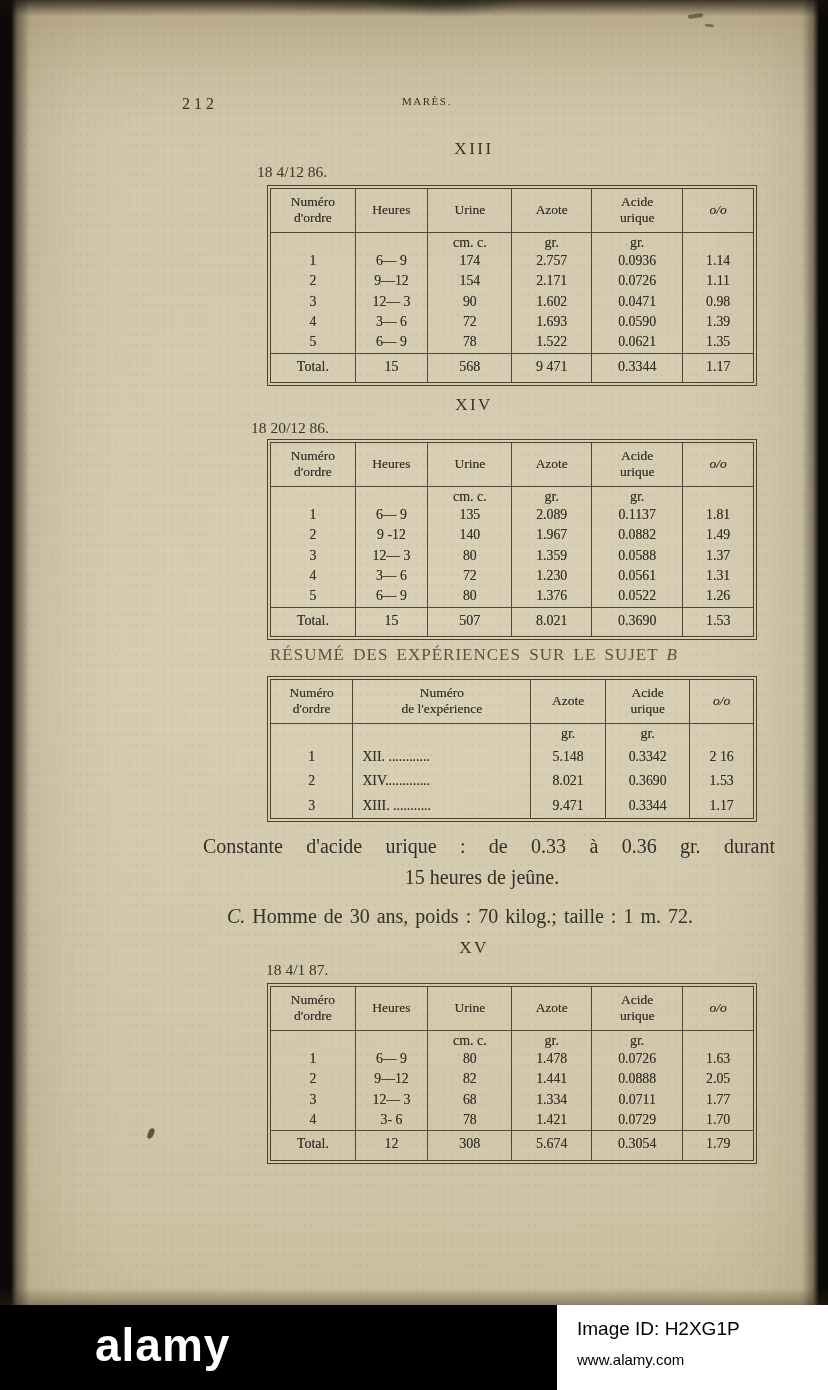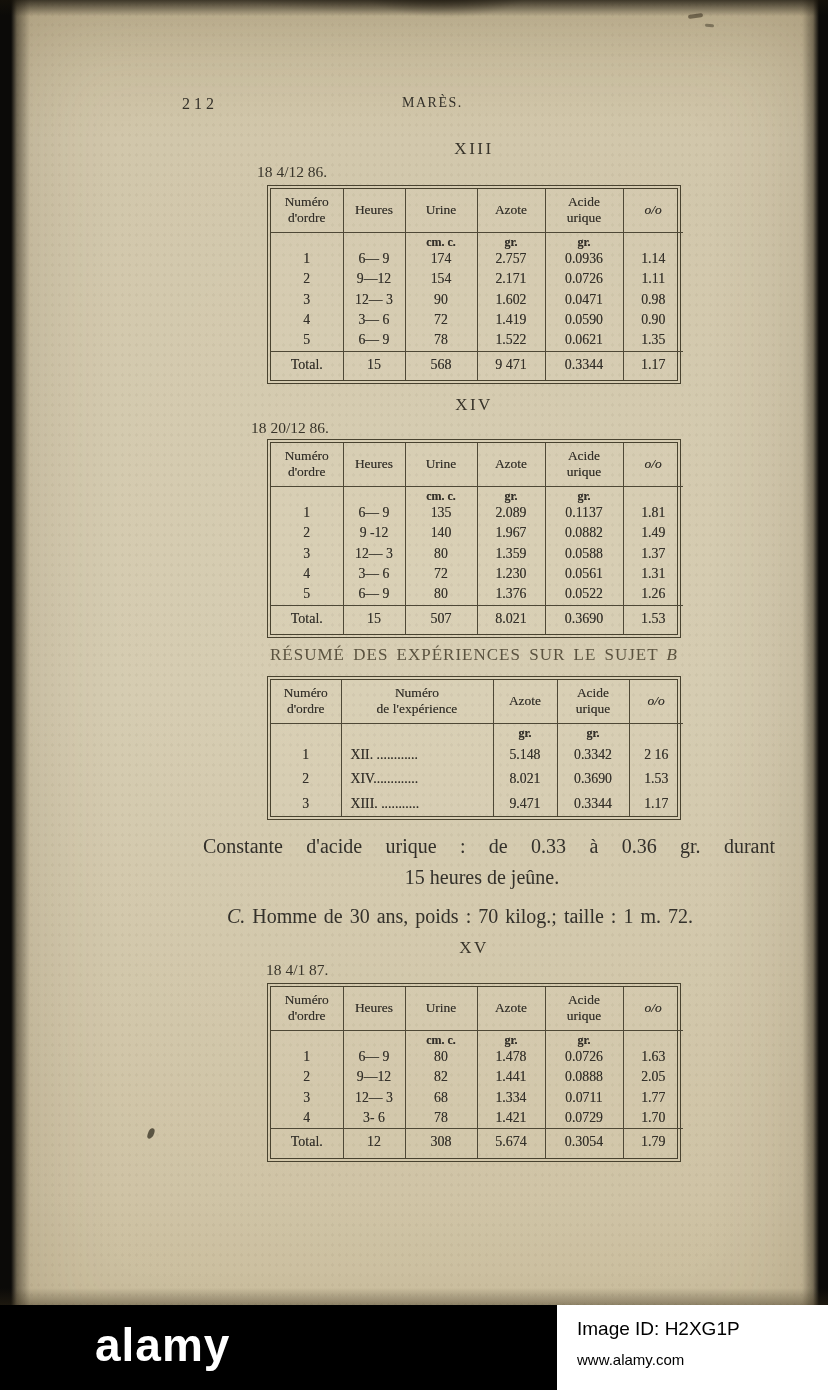--- a/index.html
+++ b/index.html
@@ -27,40 +27,40 @@
       radial-gradient(36% 120% at 63% 0%, rgba(30,24,14,.65), transparent 70%),
       radial-gradient(60% 100% at 45% 0%, rgba(40,32,18,.4), transparent 75%);
     filter:blur(1px); }
   .speck-a { position:absolute; left:688px; top:14px; width:15px; height:4px; background:rgba(52,44,28,.55); border-radius:2px; transform:rotate(-8deg); }
   .speck-b { position:absolute; left:705px; top:24px; width:9px; height:3px; background:rgba(52,44,28,.45); border-radius:2px; transform:rotate(5deg); }
   .ink-mark { position:absolute; left:148px; top:1128px; width:6px; height:11px;
     background:#3d3829; border-radius:60% 40% 70% 30%; transform:rotate(16deg); opacity:.8; }
 
   .abs { position:absolute; }
   .page-number { left:182px; top:95px; font-size:16px; letter-spacing:4px; }
-  .running-title { left:402px; top:95px; font-size:14px; letter-spacing:1.5px; }
+  .running-title { left:402px; top:95px; font-size:11px; letter-spacing:1.5px; }
 
   .roman-heading { position:absolute; left:267px; width:414px; text-align:center;
     font-size:17px; letter-spacing:2.5px; color:#38342a; }
   .h-xiii { top:139px; } .h-xiv { top:395px; } .h-xv { top:938px; }
   .table-date { position:absolute; font-size:15.5px; color:#38342a; }
   .d-xiii { left:257px; top:163px; } .d-xiv { left:251px; top:419px; } .d-xv { left:266px; top:961px; }
 
-  .tbl-frame { position:absolute; left:267px; width:414px; border:4px double #48422f;
+  .tbl-frame { position:absolute; left:267px; width:490px; border:4px double #48422f;
     background:rgba(255,250,230,.05); box-sizing:border-box; }
   .m-0 { top:185px; } .m-1 { top:439px; } .m-2 { top:676px; } .m-3 { top:983px; }
 
   .data-table { width:100%; border-collapse:collapse; table-layout:fixed;
     font-family:"Liberation Serif","DejaVu Serif",serif; color:#33302a;
     text-shadow:0 0 .5px rgba(52,47,36,.55); }
   .data-table th, .data-table td { border-left:1px solid #4e4836; text-align:center; padding:1px 2px; }
   .data-table th:first-child, .data-table td:first-child { border-left:none; }
   .data-table th { border-bottom:1px solid #4e4836; font-weight:normal; white-space:pre-line;
     line-height:1.2; padding:5px 2px 6px; font-size:13.5px; }
-  .data-table .units-row td { padding-top:3px; padding-bottom:0; line-height:1.05; font-size:12px;font-weight:bold; }
+  .data-table .units-row td { padding-top:3px; padding-bottom:0; line-height:1.05; font-size:14px; }
   .data-table td { line-height:1.33; font-size:13.8px; }
   .data-table .total-row td { border-top:1px solid #4e4836; padding:4px 2px 6px; font-size:14px; }
   .data-table td.left { text-align:left; padding-left:9px; }
   .data-table .ital { font-style:italic; }
   .data-table.roomy tbody td { padding-top:3px; padding-bottom:3px; }
 
   .resume-heading { position:absolute; left:218px; top:645px; width:512px; text-align:center;
     font-size:17px; letter-spacing:1px; word-spacing:3px; color:rgba(62,55,38,.82); }
   .resume-heading .ital { font-style:italic; }
 
@@ -149,23 +149,23 @@
             <td>12— 3</td>
             <td>90</td>
             <td>1.602</td>
             <td>0.0471</td>
             <td>0.98</td>
           </tr>
           <tr>
             <td>4</td>
             <td>3— 6</td>
             <td>72</td>
-            <td>1.419</td>
+            <td>1.693</td>
             <td>0.0590</td>
-            <td>0.90</td>
+            <td>1.39</td>
           </tr>
           <tr>
             <td>5</td>
             <td>6— 9</td>
             <td>78</td>
             <td>1.522</td>
             <td>0.0621</td>
             <td>1.35</td>
           </tr>
           <tr class="total-row">

